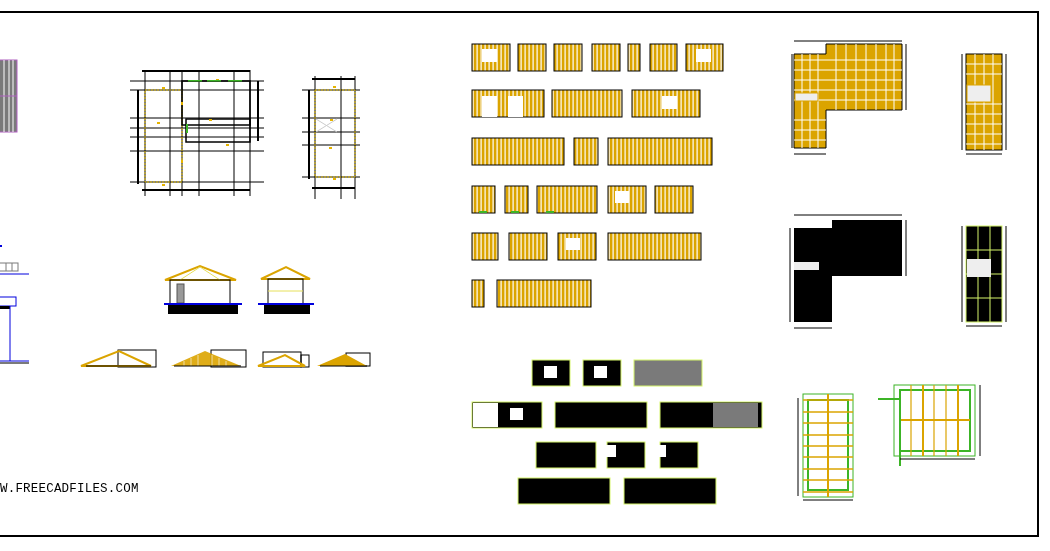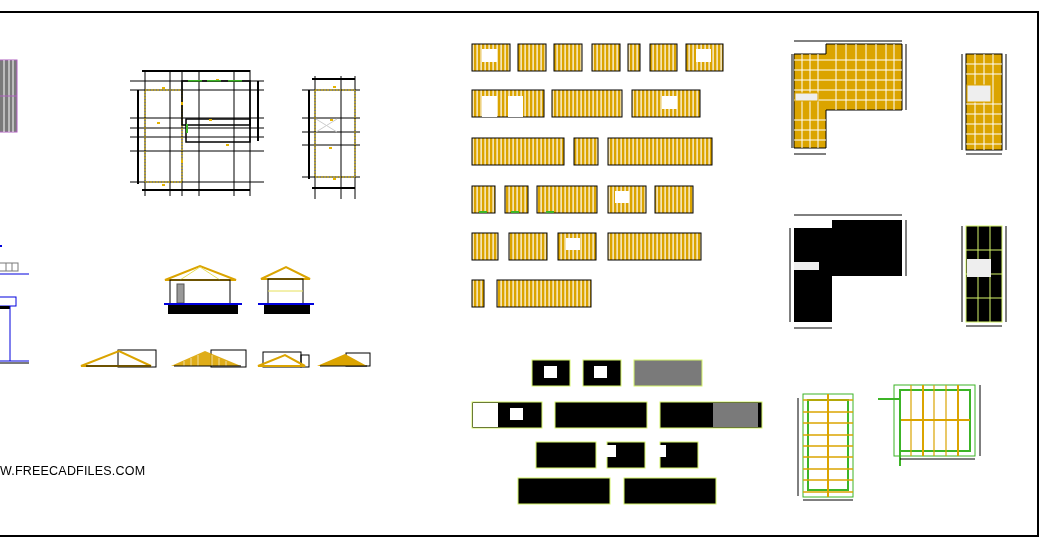--- a/index.html
+++ b/index.html
@@ -1,18 +1,18 @@
 <!DOCTYPE html>
 <html><head>
 <meta charset="utf-8">
 <style>
   html,body{margin:0;padding:0;background:#ffffff;}
   body{width:1050px;height:551px;position:relative;overflow:hidden;font-family:"Liberation Sans",sans-serif;}
   .sheet-border{position:absolute;left:-2px;top:11px;width:1041px;height:526px;border:2px solid #000;border-left:none;box-sizing:border-box;}
-  .wm{position:absolute;left:0;top:464px;font-size:12.5px;color:#000;letter-spacing:0.2px;white-space:nowrap;}
+  .wm{position:absolute;left:0;top:482px;font-size:12.5px;color:#000;letter-spacing:0.2px;white-space:nowrap;font-family:Liberation Mono, monospace;}
   svg{position:absolute;overflow:visible;}
 </style>
 </head>
 <body>
 
 <div class="sheet-border"></div>
 
 <div>
   <svg style="left:0;top:60px" width="20" height="75">
     <rect x="-2" y="0" width="19" height="72" fill="#7a7a7a" stroke="#b060c0" stroke-width="1"></rect>

